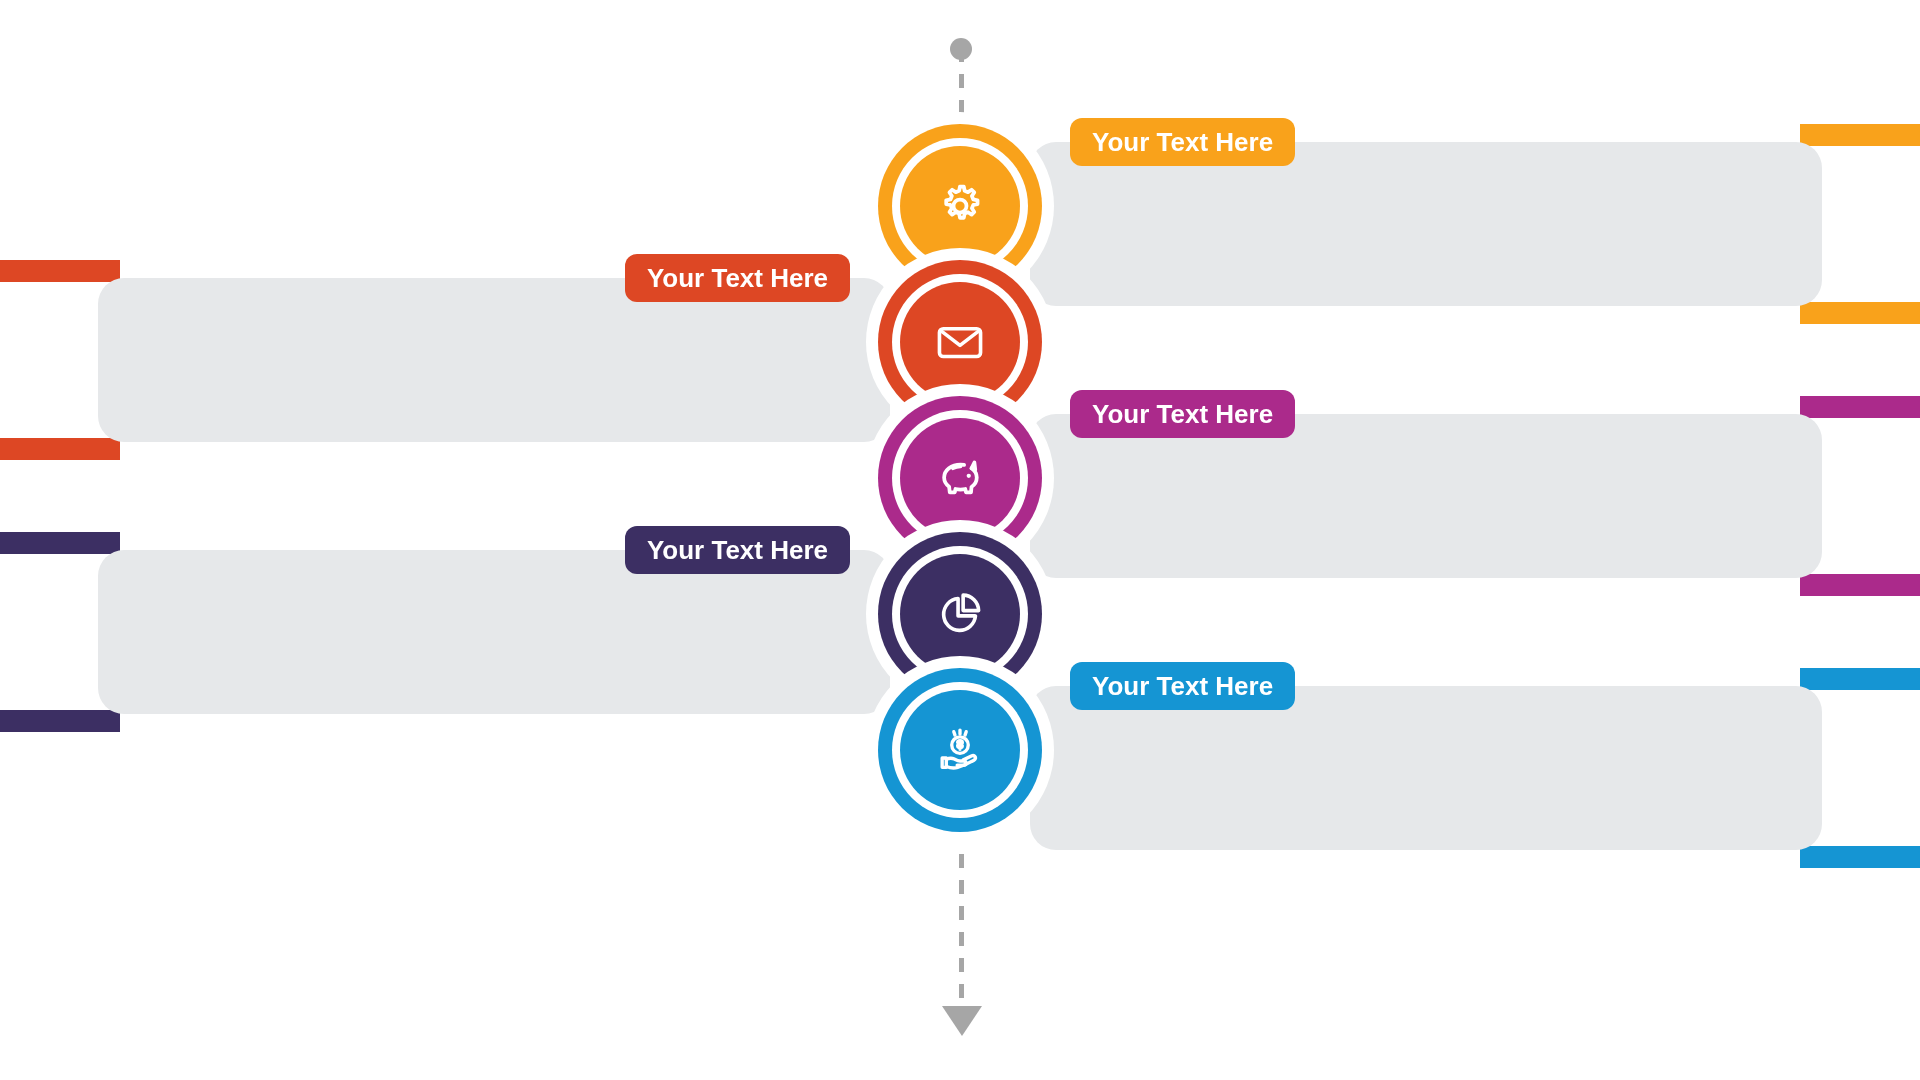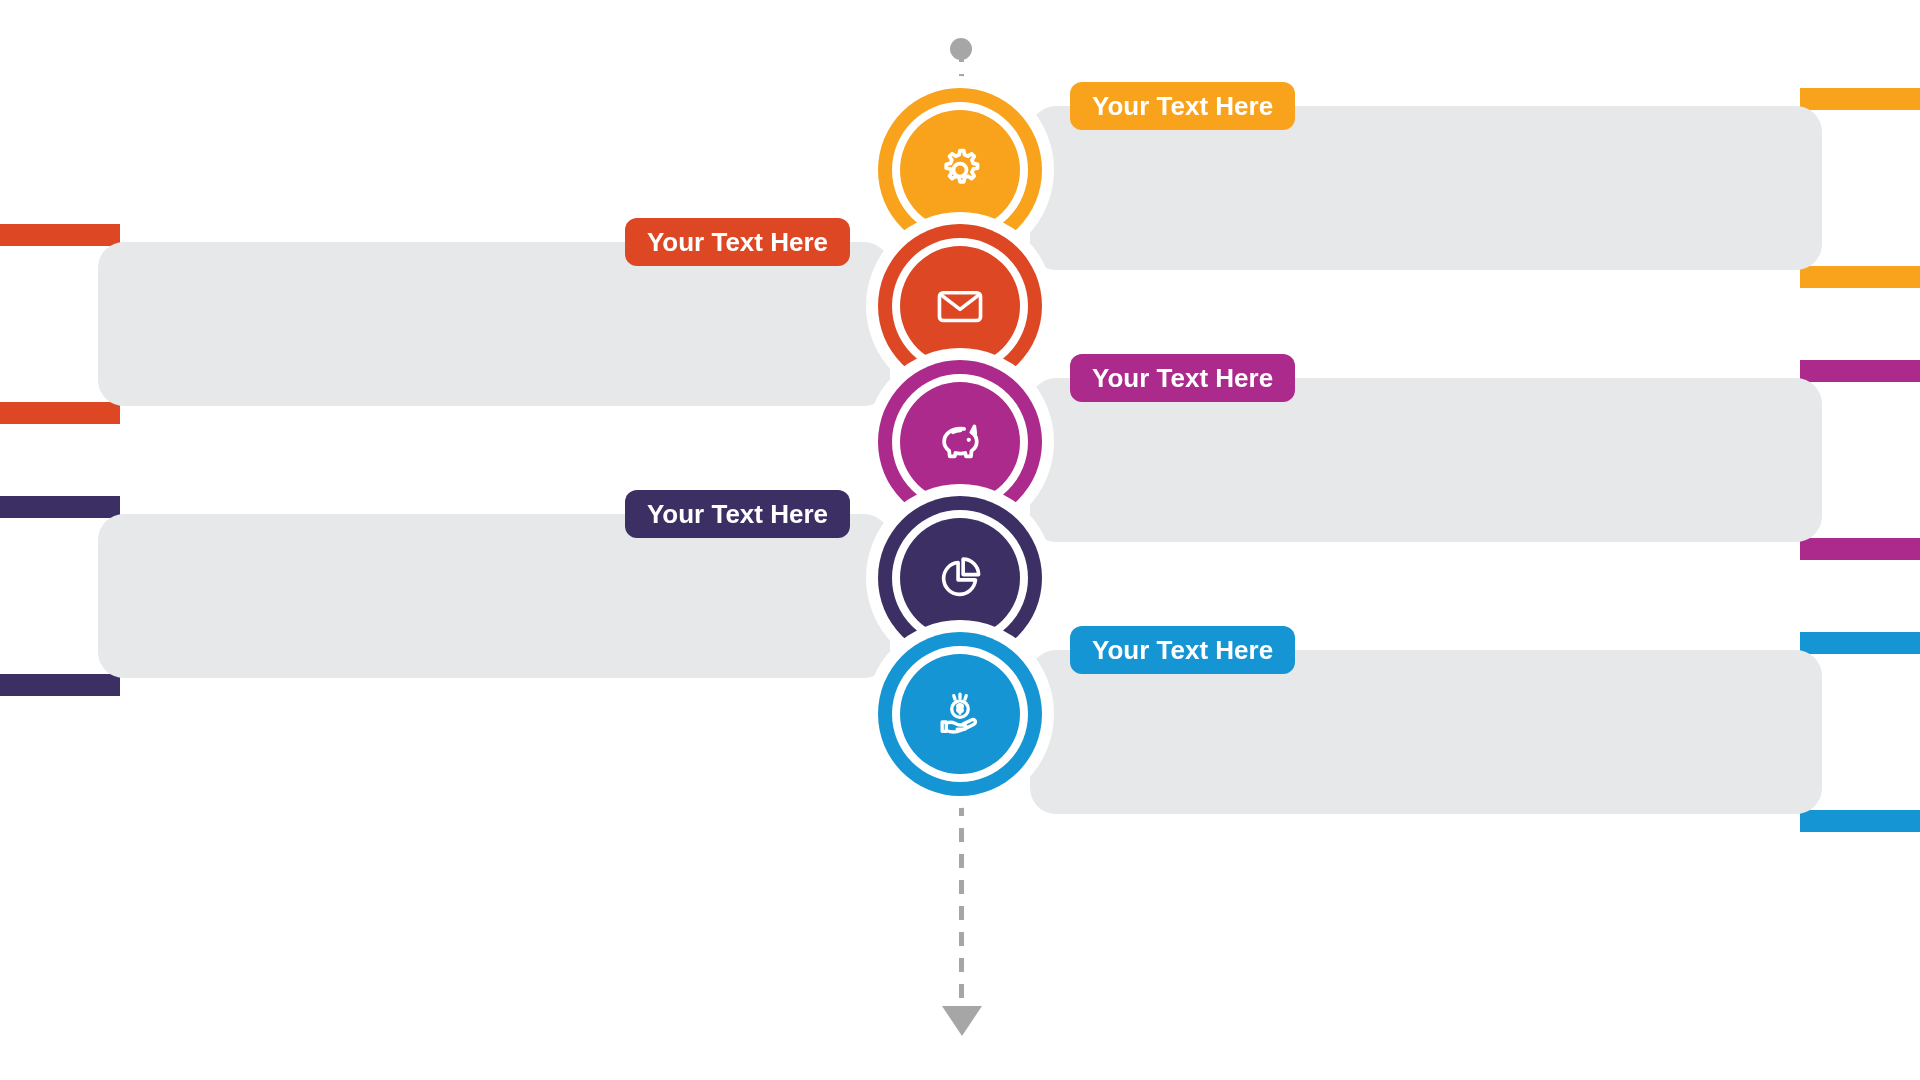--- a/index.html
+++ b/index.html
@@ -28,21 +28,21 @@
   }
   .spine-arrow{
     position:absolute;left:942px;top:1006px;
     width:0;height:0;
     border-left:20px solid transparent;
     border-right:20px solid transparent;
     border-top:30px solid #a6a6a6;
   }
 
   
-  .row{position:absolute;left:0;width:1920px;height:200px;}
+  .row{position:absolute;left:0;width:1920px;height:200px;margin-top:36px;}
 
   
   .bracket{position:absolute;top:0;width:120px;height:200px;overflow:hidden;}
   .bracket i{
     position:absolute;top:0;display:block;
     width:200px;height:200px;
     border-radius:48px;
     box-sizing:border-box;
   }
   .bracket.right{right:0;}

